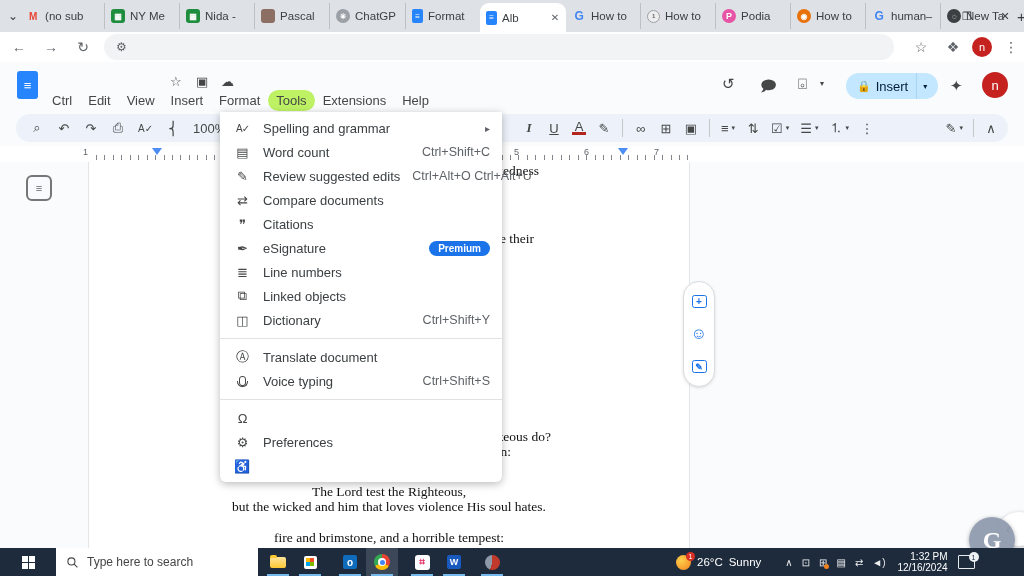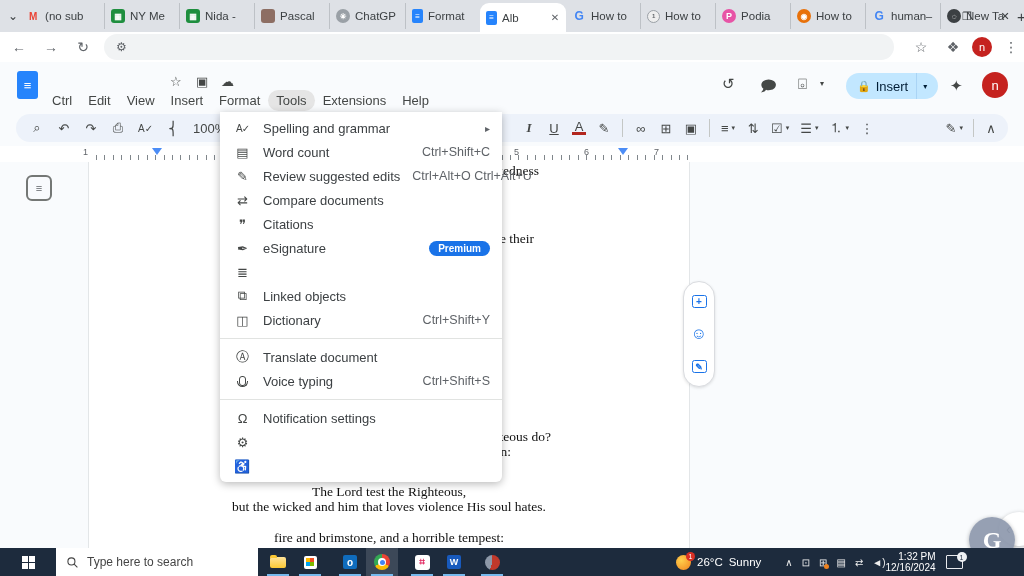--- a/index.html
+++ b/index.html
@@ -36,21 +36,21 @@
   #omnibox .url{font-size:12.5px;color:#202124;white-space:nowrap;overflow:hidden;}
   .tuneic{color:#5f6368;font-size:12px;}
   .avatar{border-radius:50%;background:#c5221f;color:#fff;display:flex;align-items:center;justify-content:center;}
   
   #docshead{position:absolute;left:0;top:62px;width:1024px;height:50px;background:#f9fbfd;}
   #docslogo{position:absolute;left:17px;top:9px;width:21px;height:28px;background:#2684fc;border-radius:3px;color:#fff;display:flex;align-items:center;justify-content:center;font-size:13px;}
   #doctitle{position:absolute;left:50px;top:8px;font-size:17px;color:#1f1f1f;}
   .titic{position:absolute;top:12px;color:#444746;font-size:13px;}
   #menurow{position:absolute;left:44px;top:28px;display:flex;font-size:13px;color:#444746;}
   .mbar{padding:3px 8px;border-radius:13px;}
-  .mbar.open{background:#e5e5e5;}
+  .mbar.open{background:#bef264;}
   .hdic{position:absolute;top:13px;color:#444746;font-size:15px;}
   #sharebtn{position:absolute;left:846px;top:11px;width:92px;height:26px;background:#c2e7ff;border-radius:13px;display:flex;align-items:center;color:#001d35;font-size:13px;font-weight:500;}
   #sharebtn .lock{margin:0 5px 0 11px;font-size:11px;}
   #sharebtn .sdiv{width:1px;height:26px;background:#aad4f5;margin-left:8px;}
   #sharebtn .scaret{padding:0 6px;font-size:8px;}
   
   #toolbar{position:absolute;left:16px;top:114px;width:992px;height:28px;background:#edf2fa;border-radius:14px;}
   .tbgroup{position:absolute;top:0;height:28px;display:flex;align-items:center;gap:13px;color:#444746;font-size:13px;}
   .tbi{display:flex;align-items:center;justify-content:center;min-width:14px;}
   .tbi .caret{font-size:7px;margin-left:3px;color:#444746;}
@@ -107,21 +107,21 @@
   .slack{width:15px;height:15px;background:#fff;border-radius:3px;color:#e01e5a;font-size:10px;display:flex;align-items:center;justify-content:center;font-weight:bold;}
   .wordic{width:14px;height:14px;background:#185abd;border-radius:2px;color:#fff;font-size:9px;font-weight:bold;display:flex;align-items:center;justify-content:center;}
   .redapp{width:15px;height:15px;border-radius:50%;background:conic-gradient(#c0392b 0 200deg,#8d98a8 0);}
   #traywx{display:flex;align-items:center;gap:6px;margin-left:168px;}
   .wxicon{width:15px;height:15px;border-radius:50%;background:radial-gradient(circle at 35% 35%,#ffd04c,#f0821e);position:relative;}
   .wxicon i{position:absolute;right:-4px;top:-3px;width:9px;height:9px;border-radius:50%;background:#d93025;color:#fff;font-size:7px;font-style:normal;display:flex;align-items:center;justify-content:center;}
   .wxtext{font-size:11.5px;}
   #tray{display:flex;align-items:center;gap:9px;margin-left:24px;font-size:10px;color:#eee;}
   .trayic{position:relative;}
   .odot{position:absolute;right:-2px;bottom:-1px;width:5px;height:5px;border-radius:50%;background:#f0821e;}
-  #clock{text-align:right;font-size:10px;line-height:11px;}
+  #clock{margin-left:12px;text-align:right;font-size:10px;line-height:11px;}
   #notifbox{margin-left:10px;margin-right:4px;position:relative;width:15px;height:12px;border:1px solid #e8eaed;border-radius:1px;}
   #notifbox span{position:absolute;right:-5px;top:-4px;background:#eef1f4;color:#1d2b3d;border-radius:50%;width:10px;height:10px;font-size:7px;display:flex;align-items:center;justify-content:center;}
 </style>
 </head>
 <body>
 
 <div id="screen">
 
   <div id="tabstrip">
     <div class="tsearch">⌄</div>
@@ -327,20 +327,21 @@
         <span class="micon">❞</span>
         <span class="mlabel">Citations</span>
       </div>
     <div class="mitem">
         <span class="micon">✒</span>
         <span class="mlabel">eSignature</span>
         <span class="pbadge">Premium</span>
       </div>
     <div class="mitem">
         <span class="micon">≣</span>
+        <span class="mlabel">Line numbers</span>
       </div>
     <div class="mitem">
         <span class="micon">⧉</span>
         <span class="mlabel">Linked objects</span>
       </div>
     <div class="mitem">
         <span class="micon">◫</span>
         <span class="mlabel">Dictionary</span>
         <span class="mshort">Ctrl+Shift+Y</span>
       </div>
@@ -350,24 +351,24 @@
         <span class="mlabel">Translate document</span>
       </div>
     <div class="mitem">
         <span class="micon"><i class="micshape"></i></span>
         <span class="mlabel">Voice typing</span>
         <span class="mshort">Ctrl+Shift+S</span>
       </div>
     <div class="msep"></div>
     <div class="mitem">
         <span class="micon">Ω</span>
-        <span class="mlabel">Notification settings</span>
       </div>
     <div class="mitem">
         <span class="micon">⚙</span>
+        <span class="mlabel">Preferences</span>
       </div>
     <div class="mitem">
         <span class="micon">♿</span>
       </div>
   </div>
 
   <div id="sidepill">
     <span class="sai boxed">+</span>
     <span class="sai" style="font-size:16px">☺</span>
     <span class="sai boxed" style="font-size:9px">✎</span>

